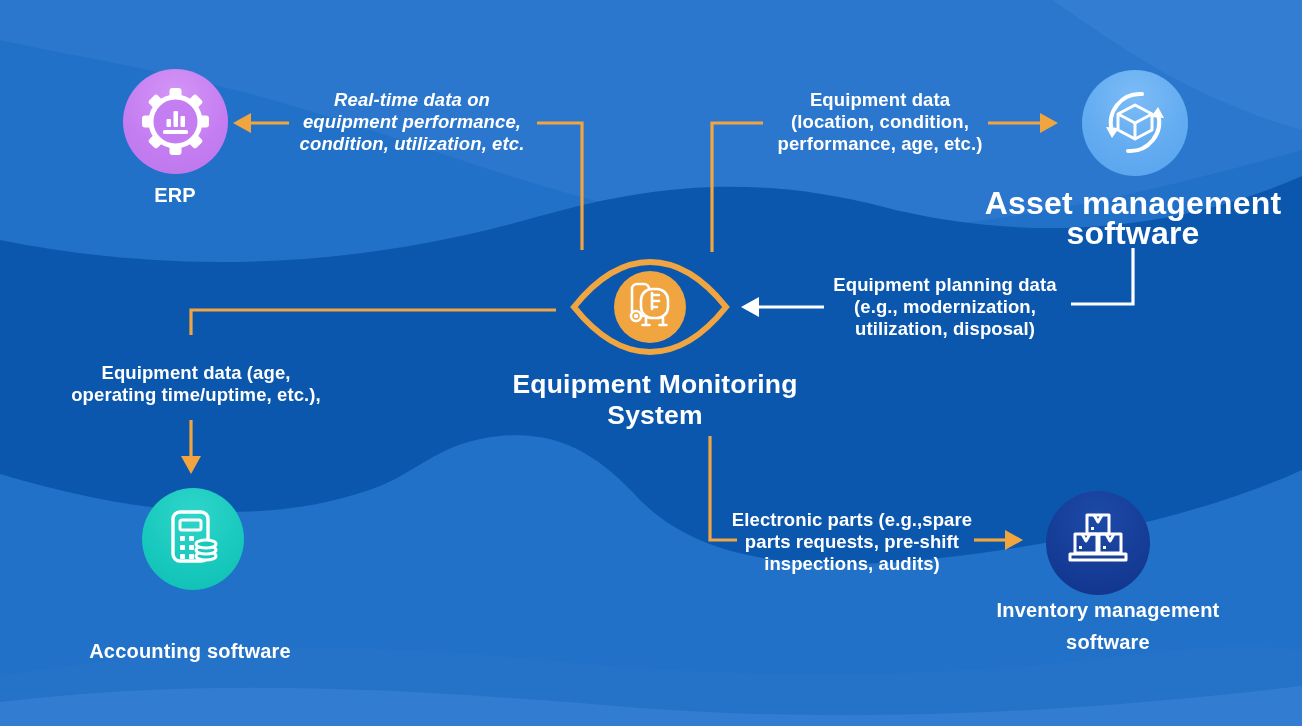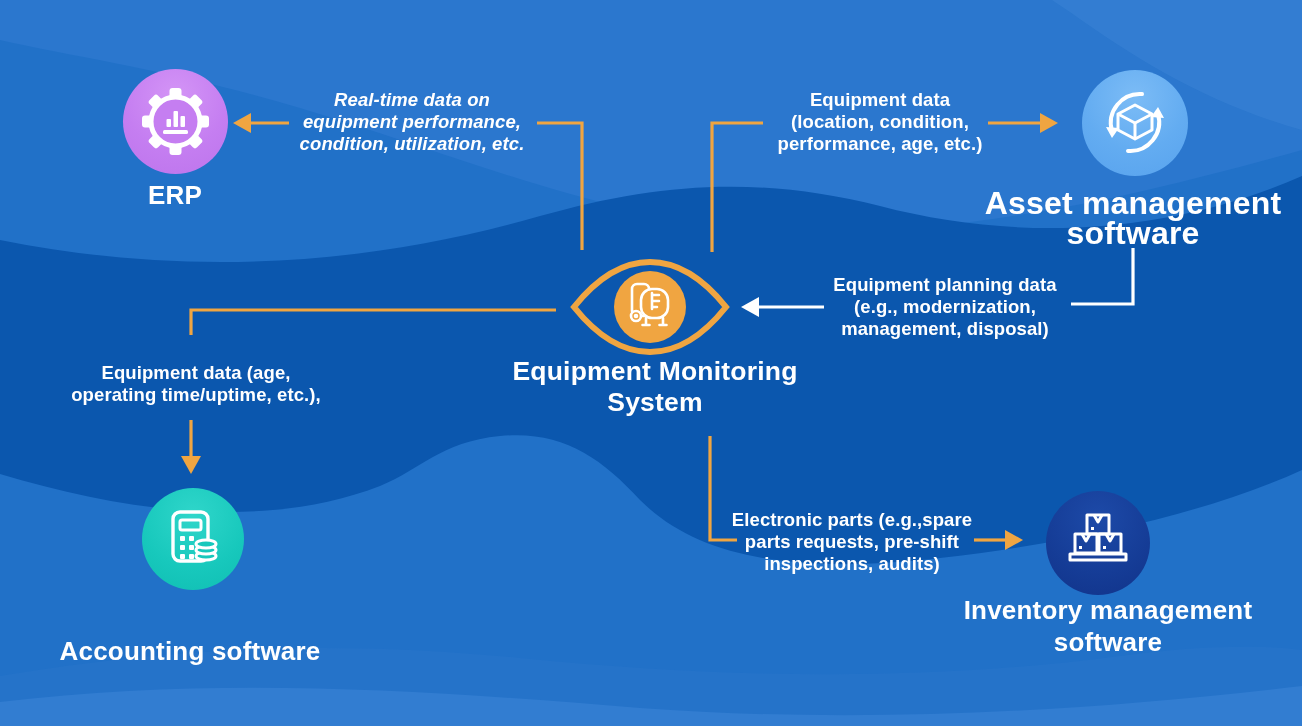--- a/index.html
+++ b/index.html
@@ -8,34 +8,34 @@
     font-family:"Liberation Sans","DejaVu Sans",sans-serif;
     background:#2171c8;
   }
   #stage{position:absolute;inset:0;width:1302px;height:726px;}
   .layer{position:absolute;inset:0;pointer-events:none;}
   .flow-label{
     position:absolute;color:#ffffff;font-weight:700;font-size:18.5px;
     line-height:22px;text-align:center;letter-spacing:.1px;
   }
   .node-label{
-    position:absolute;color:#ffffff;font-weight:700;font-size:26px;
+    position:absolute;color:#ffffff;font-weight:700;font-size:20px;
     line-height:31px;text-align:center;letter-spacing:.2px;
   }
   .circle{position:absolute;border-radius:50%;box-shadow:0 0 0 0 transparent;}
   .circle svg{position:absolute;inset:0;}
   .c-erp{left:123px;top:69px;width:105px;height:105px;
     background:radial-gradient(circle at 50% 26%,#d495f6 0%,#c57ef1 55%,#bd74ec 100%);}
   .c-asset{left:1082px;top:70px;width:106px;height:106px;
     background:radial-gradient(circle at 50% 26%,#7cbcf6 0%,#63acf1 55%,#58a3ee 100%);}
   .c-accounting{left:142px;top:488px;width:102px;height:102px;
     background:radial-gradient(circle at 50% 26%,#2fd6ca 0%,#17c8bc 60%,#10beb3 100%);}
   .c-inventory{left:1046px;top:491px;width:104px;height:104px;
     background:radial-gradient(circle at 50% 26%,#1d4aa8 0%,#153c96 60%,#11338a 100%);}
-  .ems-title{left:485px;top:356px;width:340px;font-size:26.5px;}
+  .ems-title{left:485px;top:369px;width:340px;font-size:26.5px;}
   .lbl-erp{left:75px;top:180px;width:200px;}
   .lbl-asset{left:983px;top:188px;width:300px;line-height:30px;font-size:32px;}
   .lbl-accounting{left:20px;top:636px;width:340px;}
   .lbl-inventory{left:938px;top:594px;width:340px;line-height:32px;}
   .f-to-erp{left:262px;top:89px;width:300px;font-style:italic;}
   .f-to-asset{left:730px;top:89px;width:300px;}
   .f-from-asset{left:795px;top:274px;width:300px;}
   .f-to-accounting{left:46px;top:346px;width:300px;margin-top:16px;}
   .f-to-inventory{left:702px;top:509px;width:300px;}
 </style>
@@ -190,21 +190,21 @@
 
   <div class="flow-label f-to-asset">
     <div>Equipment data</div>
     <div>(location, condition,</div>
     <div>performance, age, etc.)</div>
   </div>
 
   <div class="flow-label f-from-asset">
     <div>Equipment planning data</div>
     <div>(e.g., modernization,</div>
-    <div>management, disposal)</div>
+    <div>utilization, disposal)</div>
   </div>
 
   <div class="flow-label f-to-accounting">
     <div>Equipment data (age,</div>
     <div>operating time/uptime, etc.),</div>
   </div>
 
   <div class="flow-label f-to-inventory">
     <div>Electronic parts (e.g.,spare</div>
     <div>parts requests, pre-shift</div>

